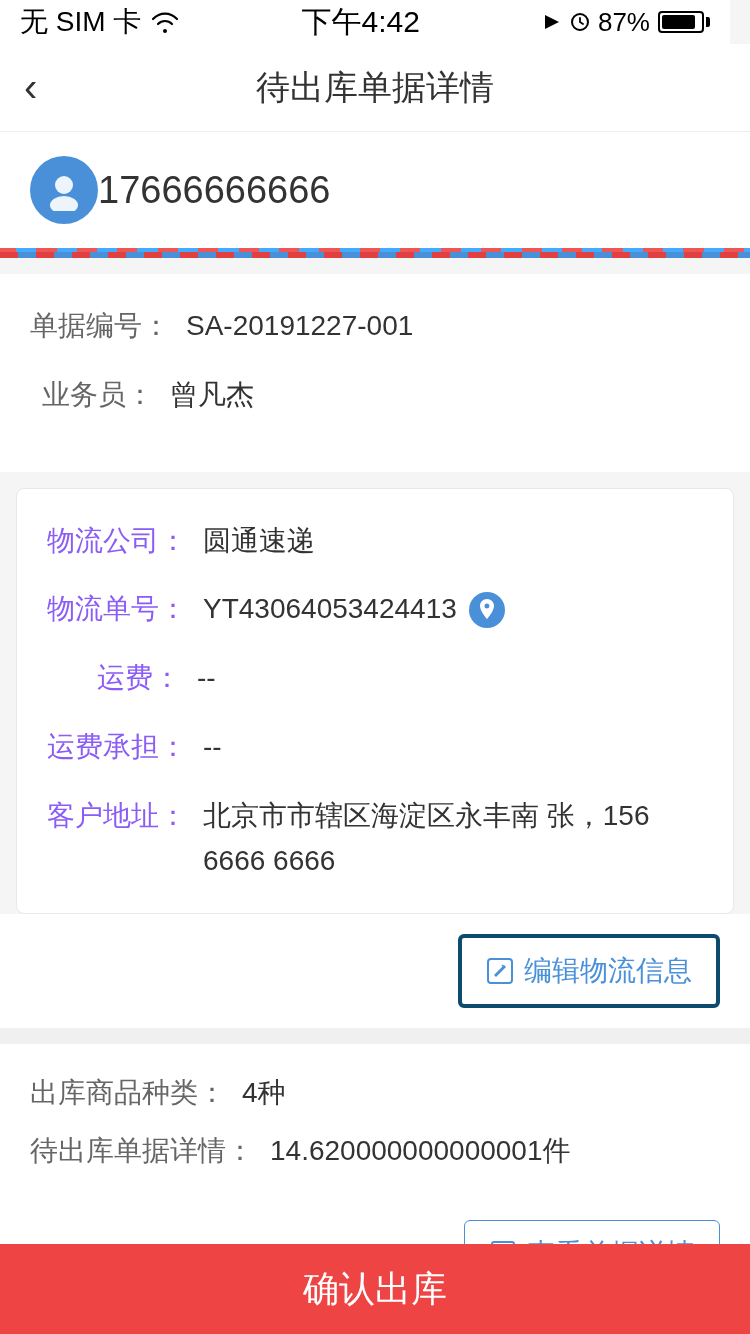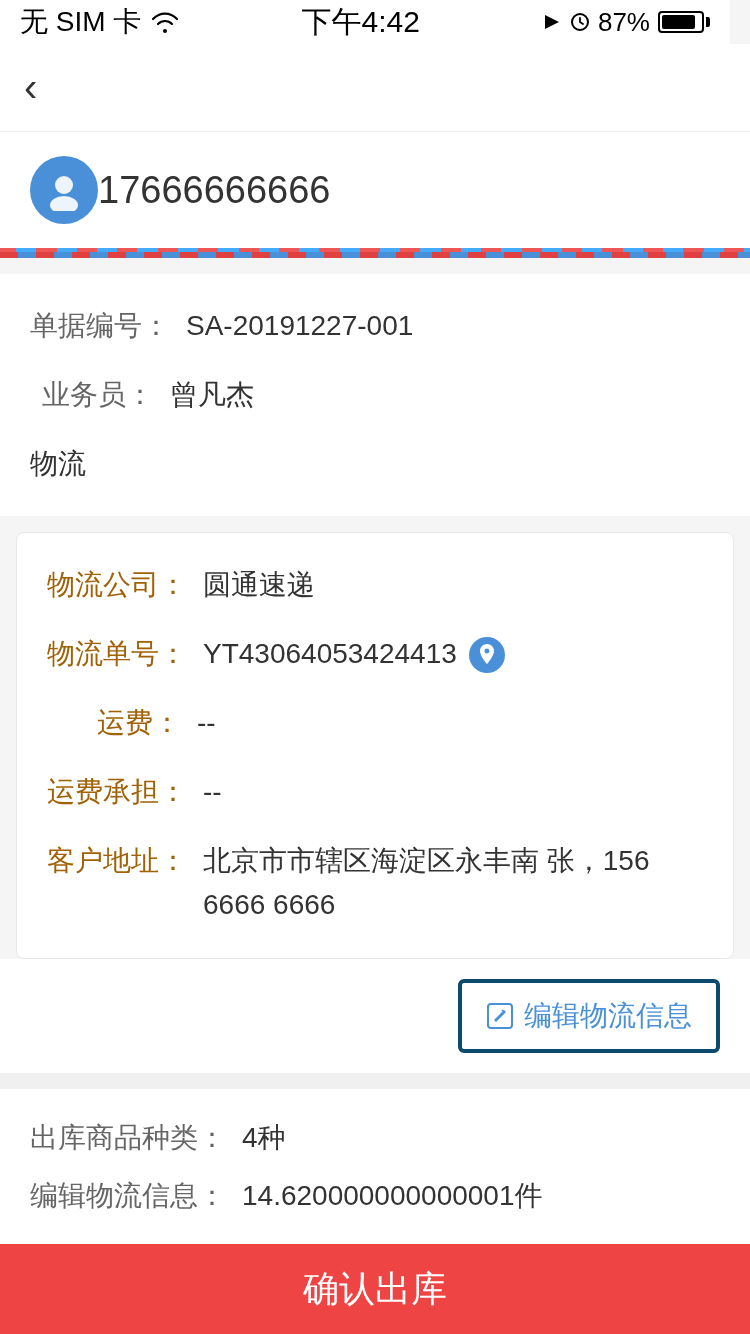--- a/index.html
+++ b/index.html
@@ -145,21 +145,21 @@
     }
     .logistics-row {
       display: flex;
       align-items: flex-start;
       margin-bottom: 24px;
     }
     .logistics-row:last-child {
       margin-bottom: 0;
     }
     .logistics-label {
-      color: #a16207;
+      color: #8b5cf6;
       font-size: 28px;
       min-width: 150px;
       text-align: right;
       flex-shrink: 0;
       padding-right: 16px;
       line-height: 1.6;
       font-family: Liberation Serif, serif;
     }
     .logistics-value {
       color: #333;
@@ -333,20 +333,21 @@
       <div class="battery-body">
         <div class="battery-fill"></div>
       </div>
       <div class="battery-tip"></div>
     </div>
   </div>
 </div>
 
 <div class="nav-bar">
   <div class="nav-back">‹</div>
+  <div class="nav-title">待出库单据详情</div>
 </div>
 
 <div class="customer-header">
   <div class="customer-avatar">
     <svg width="42" height="42" viewBox="0 0 42 42" fill="none">
       <circle cx="21" cy="16" r="9" fill="#fff" opacity="0.9"></circle>
       <ellipse cx="21" cy="36" rx="14" ry="9" fill="#fff" opacity="0.9"></ellipse>
     </svg>
   </div>
   <div class="customer-phone">17666666666</div>
@@ -357,21 +358,20 @@
 <div class="info-section">
   <div class="info-row">
     <div class="info-label">单据编号：</div>
     <div class="info-value">SA-20191227-001</div>
   </div>
   <div class="info-row">
     <div class="info-label">业务员：</div>
     <div class="info-value">曾凡杰</div>
   </div>
   <div class="info-row">
-    <div class="info-value">物流</div>
   </div>
 </div>
 
 <div class="logistics-card">
   <div class="logistics-row">
     <div class="logistics-label">物流公司：</div>
     <div class="logistics-value">圆通速递</div>
   </div>
   <div class="logistics-row">
     <div class="logistics-label">物流单号：</div>
@@ -410,21 +410,21 @@
 </div>
 
 <div class="gray-divider"></div>
 
 <div class="stats-section">
   <div class="stats-row">
     <div class="stats-label">出库商品种类：</div>
     <div class="stats-value">4种</div>
   </div>
   <div class="stats-row">
-    <div class="stats-label">编辑物流信息：</div>
+    <div class="stats-label">待出库单据详情：</div>
     <div class="stats-value">14.620000000000001件</div>
   </div>
 </div>
 
 <div class="view-btn-row">
   <button class="view-btn">
     <svg width="28" height="28" viewBox="0 0 28 28" fill="none">
       <rect x="3" y="2" width="22" height="24" rx="2" stroke="#4a90d9" stroke-width="2" fill="none"></rect>
       <path d="M8 10h12M8 15h12M8 20h7" stroke="#4a90d9" stroke-width="1.8" stroke-linecap="round"></path>
     </svg>

